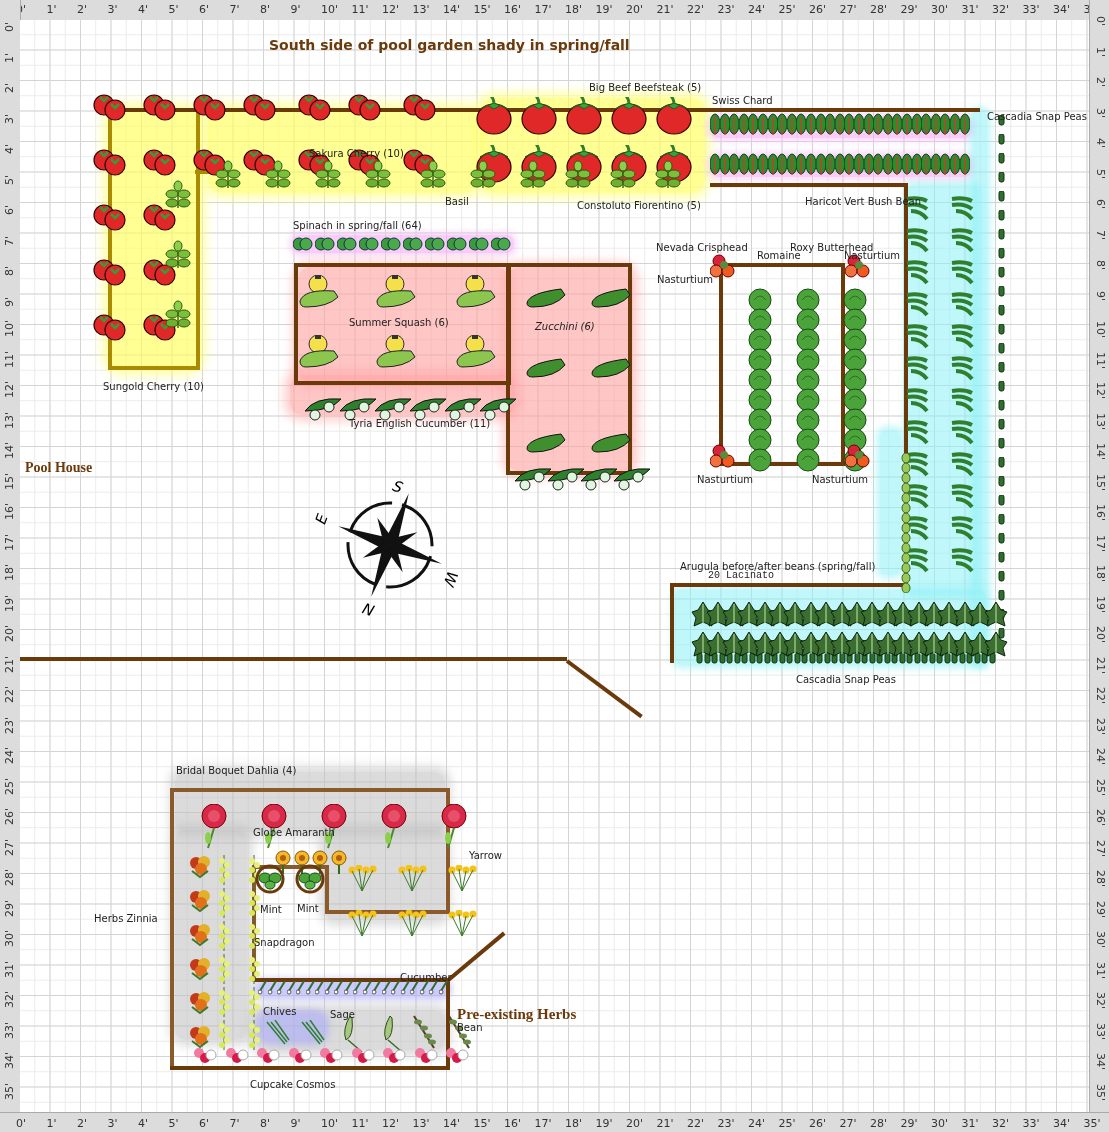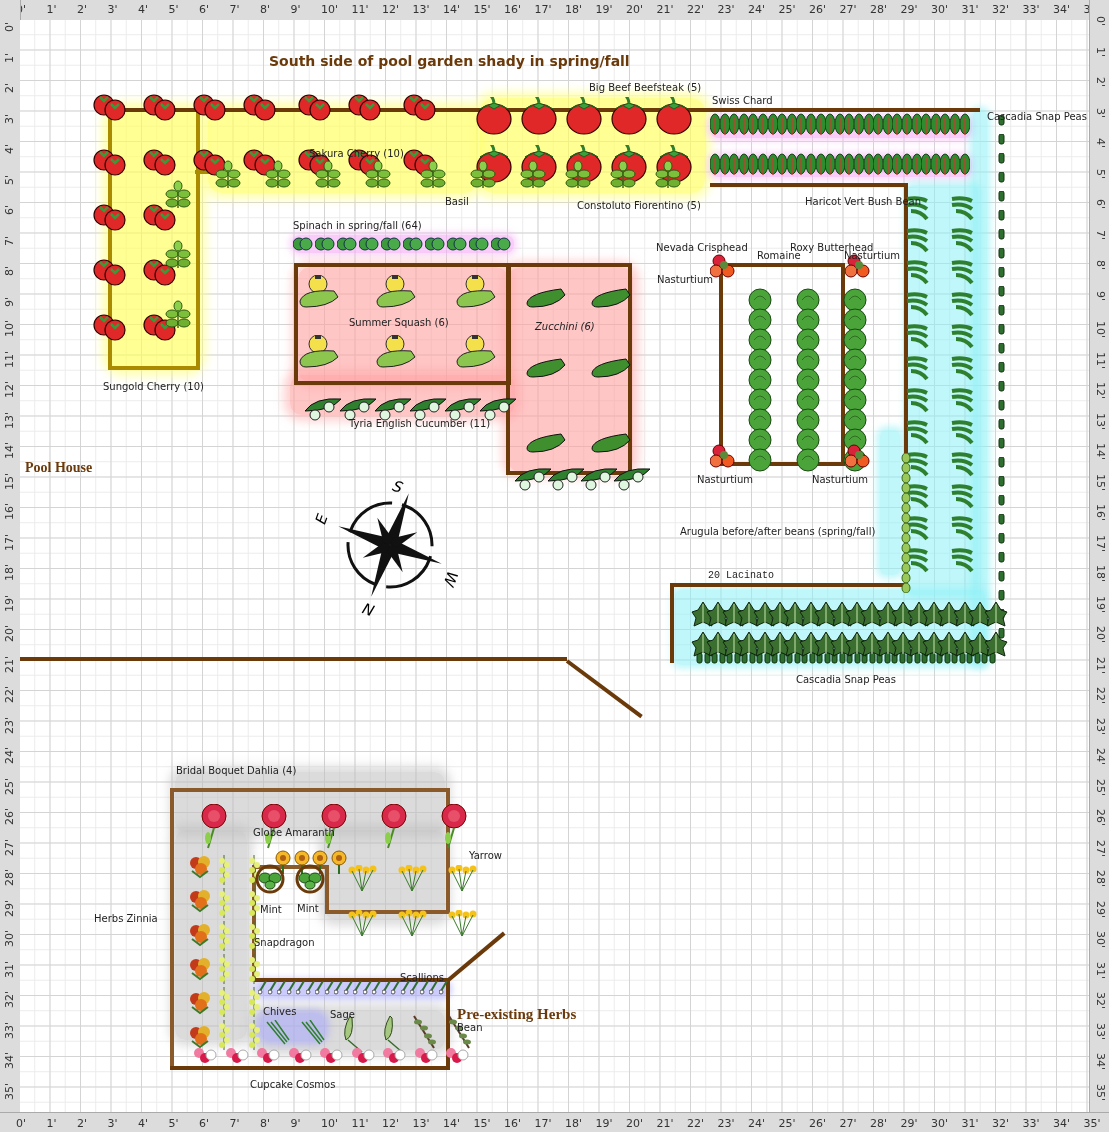--- a/index.html
+++ b/index.html
@@ -188,21 +188,21 @@
     <span class="tick-h" style="left: 935px;">30'</span>
     <span class="tick-h" style="left: 965.5px;">31'</span>
     <span class="tick-h" style="left: 996px;">32'</span>
     <span class="tick-h" style="left: 1026.5px;">33'</span>
     <span class="tick-h" style="left: 1057px;">34'</span>
     <span class="tick-h" style="left: 1087.5px;">35'</span>
   </div>
 
 <div id="canvas">
 
-  <div class="abs subtitle" style="left:249px;top:33px;">South side of pool garden shady in spring/fall</div>
+  <div class="abs subtitle" style="left:249px;top:17px;">South side of pool garden shady in spring/fall</div>
 
   <div class="glow-y" style="left:88px;top:88px;width:92px;height:262px;"></div>
   <div class="glow-y" style="left:188px;top:88px;width:270px;height:85px;"></div>
   <div class="glow-y" style="left:460px;top:78px;width:225px;height:95px;"></div>
   <div class="glow-p" style="left:690px;top:96px;width:262px;height:22px;"></div>
   <div class="glow-p" style="left:690px;top:135px;width:262px;height:22px;"></div>
   <div class="glow-c" style="left:888px;top:165px;width:70px;height:410px;"></div>
   <div class="glow-c" style="left:953px;top:90px;width:14px;height:555px;"></div>
   <div class="glow-c" style="left:655px;top:570px;width:310px;height:75px;"></div>
   <div class="glow-c" style="left:860px;top:410px;width:20px;height:145px;"></div>
@@ -1890,28 +1890,28 @@
   <div class="abs lbl" style="left:737px;top:230px;">Romaine</div>
   <div class="abs lbl" style="left:770px;top:222px;">Roxy Butterhead</div>
   <div class="abs lbl" style="left:824px;top:230px;">Nasturtium</div>
   <div class="abs lbl" style="left:637px;top:254px;">Nasturtium</div>
   <div class="abs lbl" style="left:329px;top:297px;">Summer Squash (6)</div>
   <div class="abs lbl" style="left:515px;top:301px;font-style:italic;">Zucchini (6)</div>
   <div class="abs lbl" style="left:83px;top:361px;">Sungold Cherry (10)</div>
   <div class="abs lbl" style="left:329px;top:398px;">Tyria English Cucumber (11)</div>
   <div class="abs lbl" style="left:677px;top:454px;">Nasturtium</div>
   <div class="abs lbl" style="left:792px;top:454px;">Nasturtium</div>
-  <div class="abs lbl" style="left:660px;top:506px;">Arugula before/after beans (spring/fall)</div>
+  <div class="abs lbl" style="left:660px;top:541px;">Arugula before/after beans (spring/fall)</div>
   <div class="abs lbl" style="left:688px;top:550px;font-family:Liberation Mono, monospace;">20 Lacinato</div>
   <div class="abs lbl" style="left:776px;top:654px;">Cascadia Snap Peas</div>
   <div class="abs lbl" style="left:156px;top:745px;">Bridal Boquet Dahlia (4)</div>
   <div class="abs lbl" style="left:233px;top:807px;">Globe Amaranth</div>
   <div class="abs lbl" style="left:449px;top:830px;">Yarrow</div>
   <div class="abs lbl" style="left:240px;top:884px;">Mint</div>
   <div class="abs lbl" style="left:277px;top:883px;">Mint</div>
   <div class="abs lbl" style="left:74px;top:893px;">Herbs Zinnia</div>
   <div class="abs lbl" style="left:234px;top:917px;">Snapdragon</div>
-  <div class="abs lbl" style="left:380px;top:952px;">Scallions</div>
+  <div class="abs lbl" style="left:380px;top:952px;">Cucumber</div>
   <div class="abs lbl" style="left:243px;top:986px;">Chives</div>
   <div class="abs lbl" style="left:310px;top:989px;">Sage</div>
   <div class="abs lbl" style="left:437px;top:1002px;">Bean</div>
   <div class="abs lbl" style="left:230px;top:1059px;">Cupcake Cosmos</div>
 </div>
 
 </body></html>

